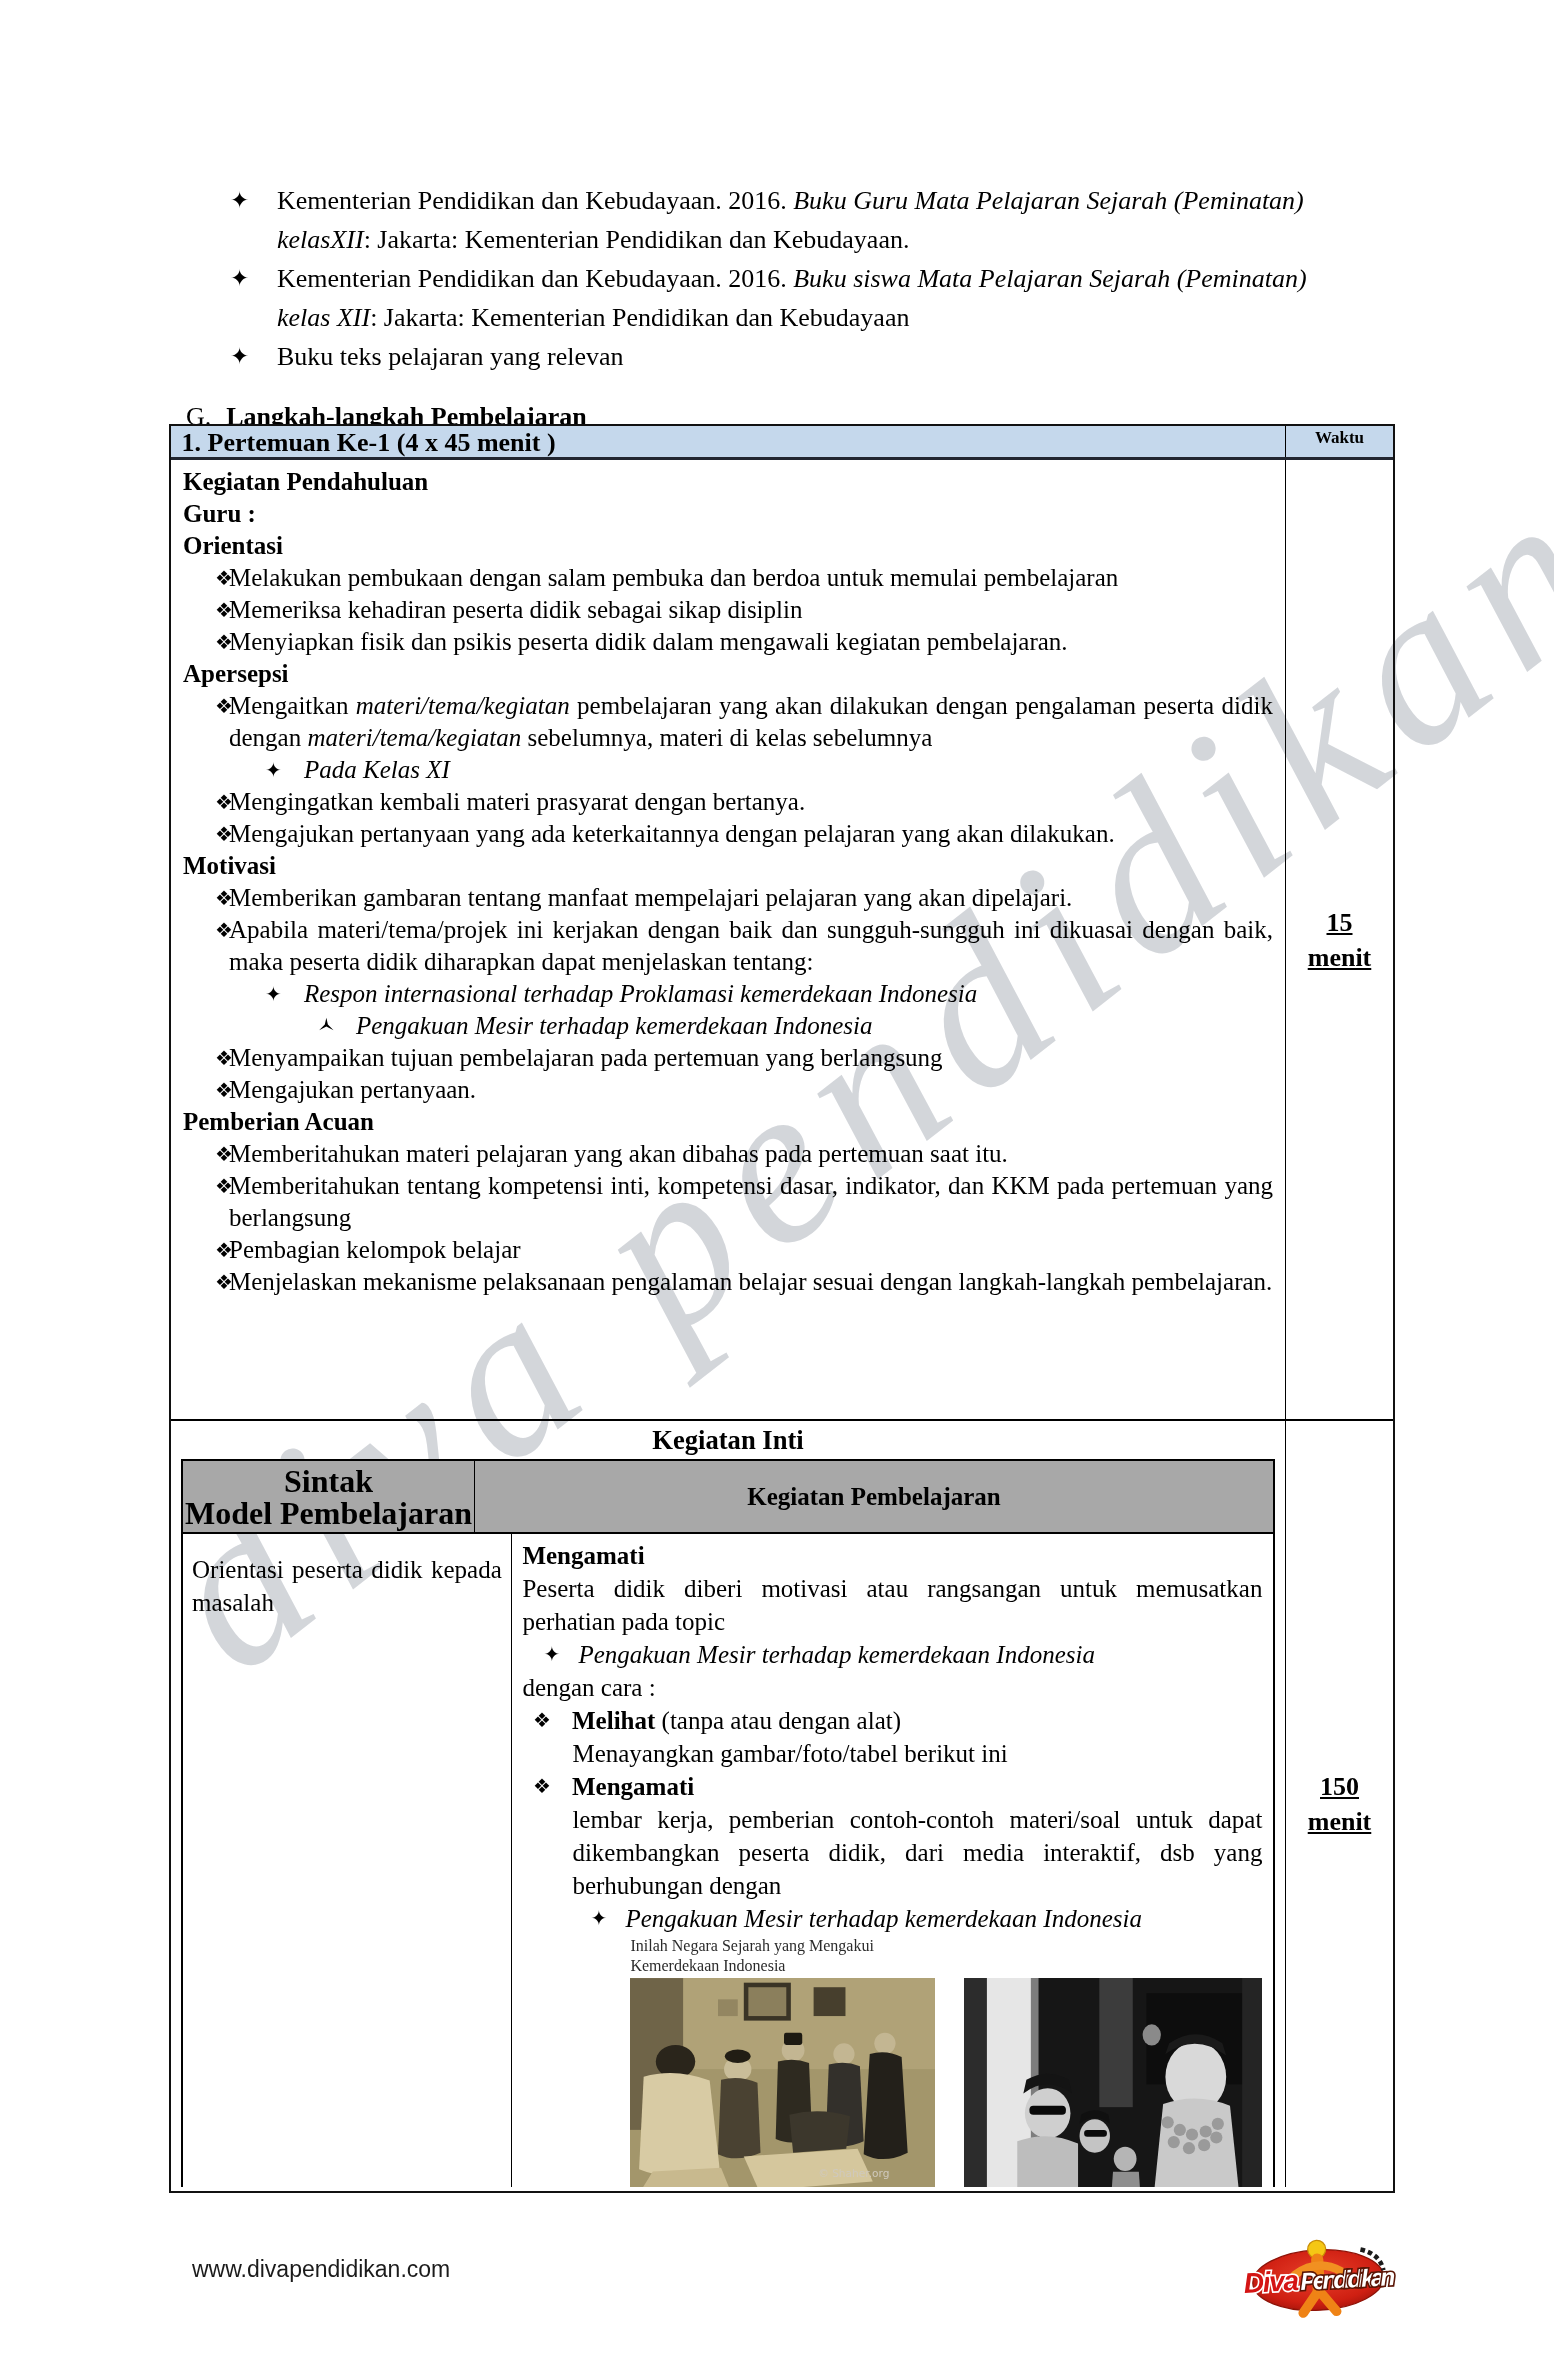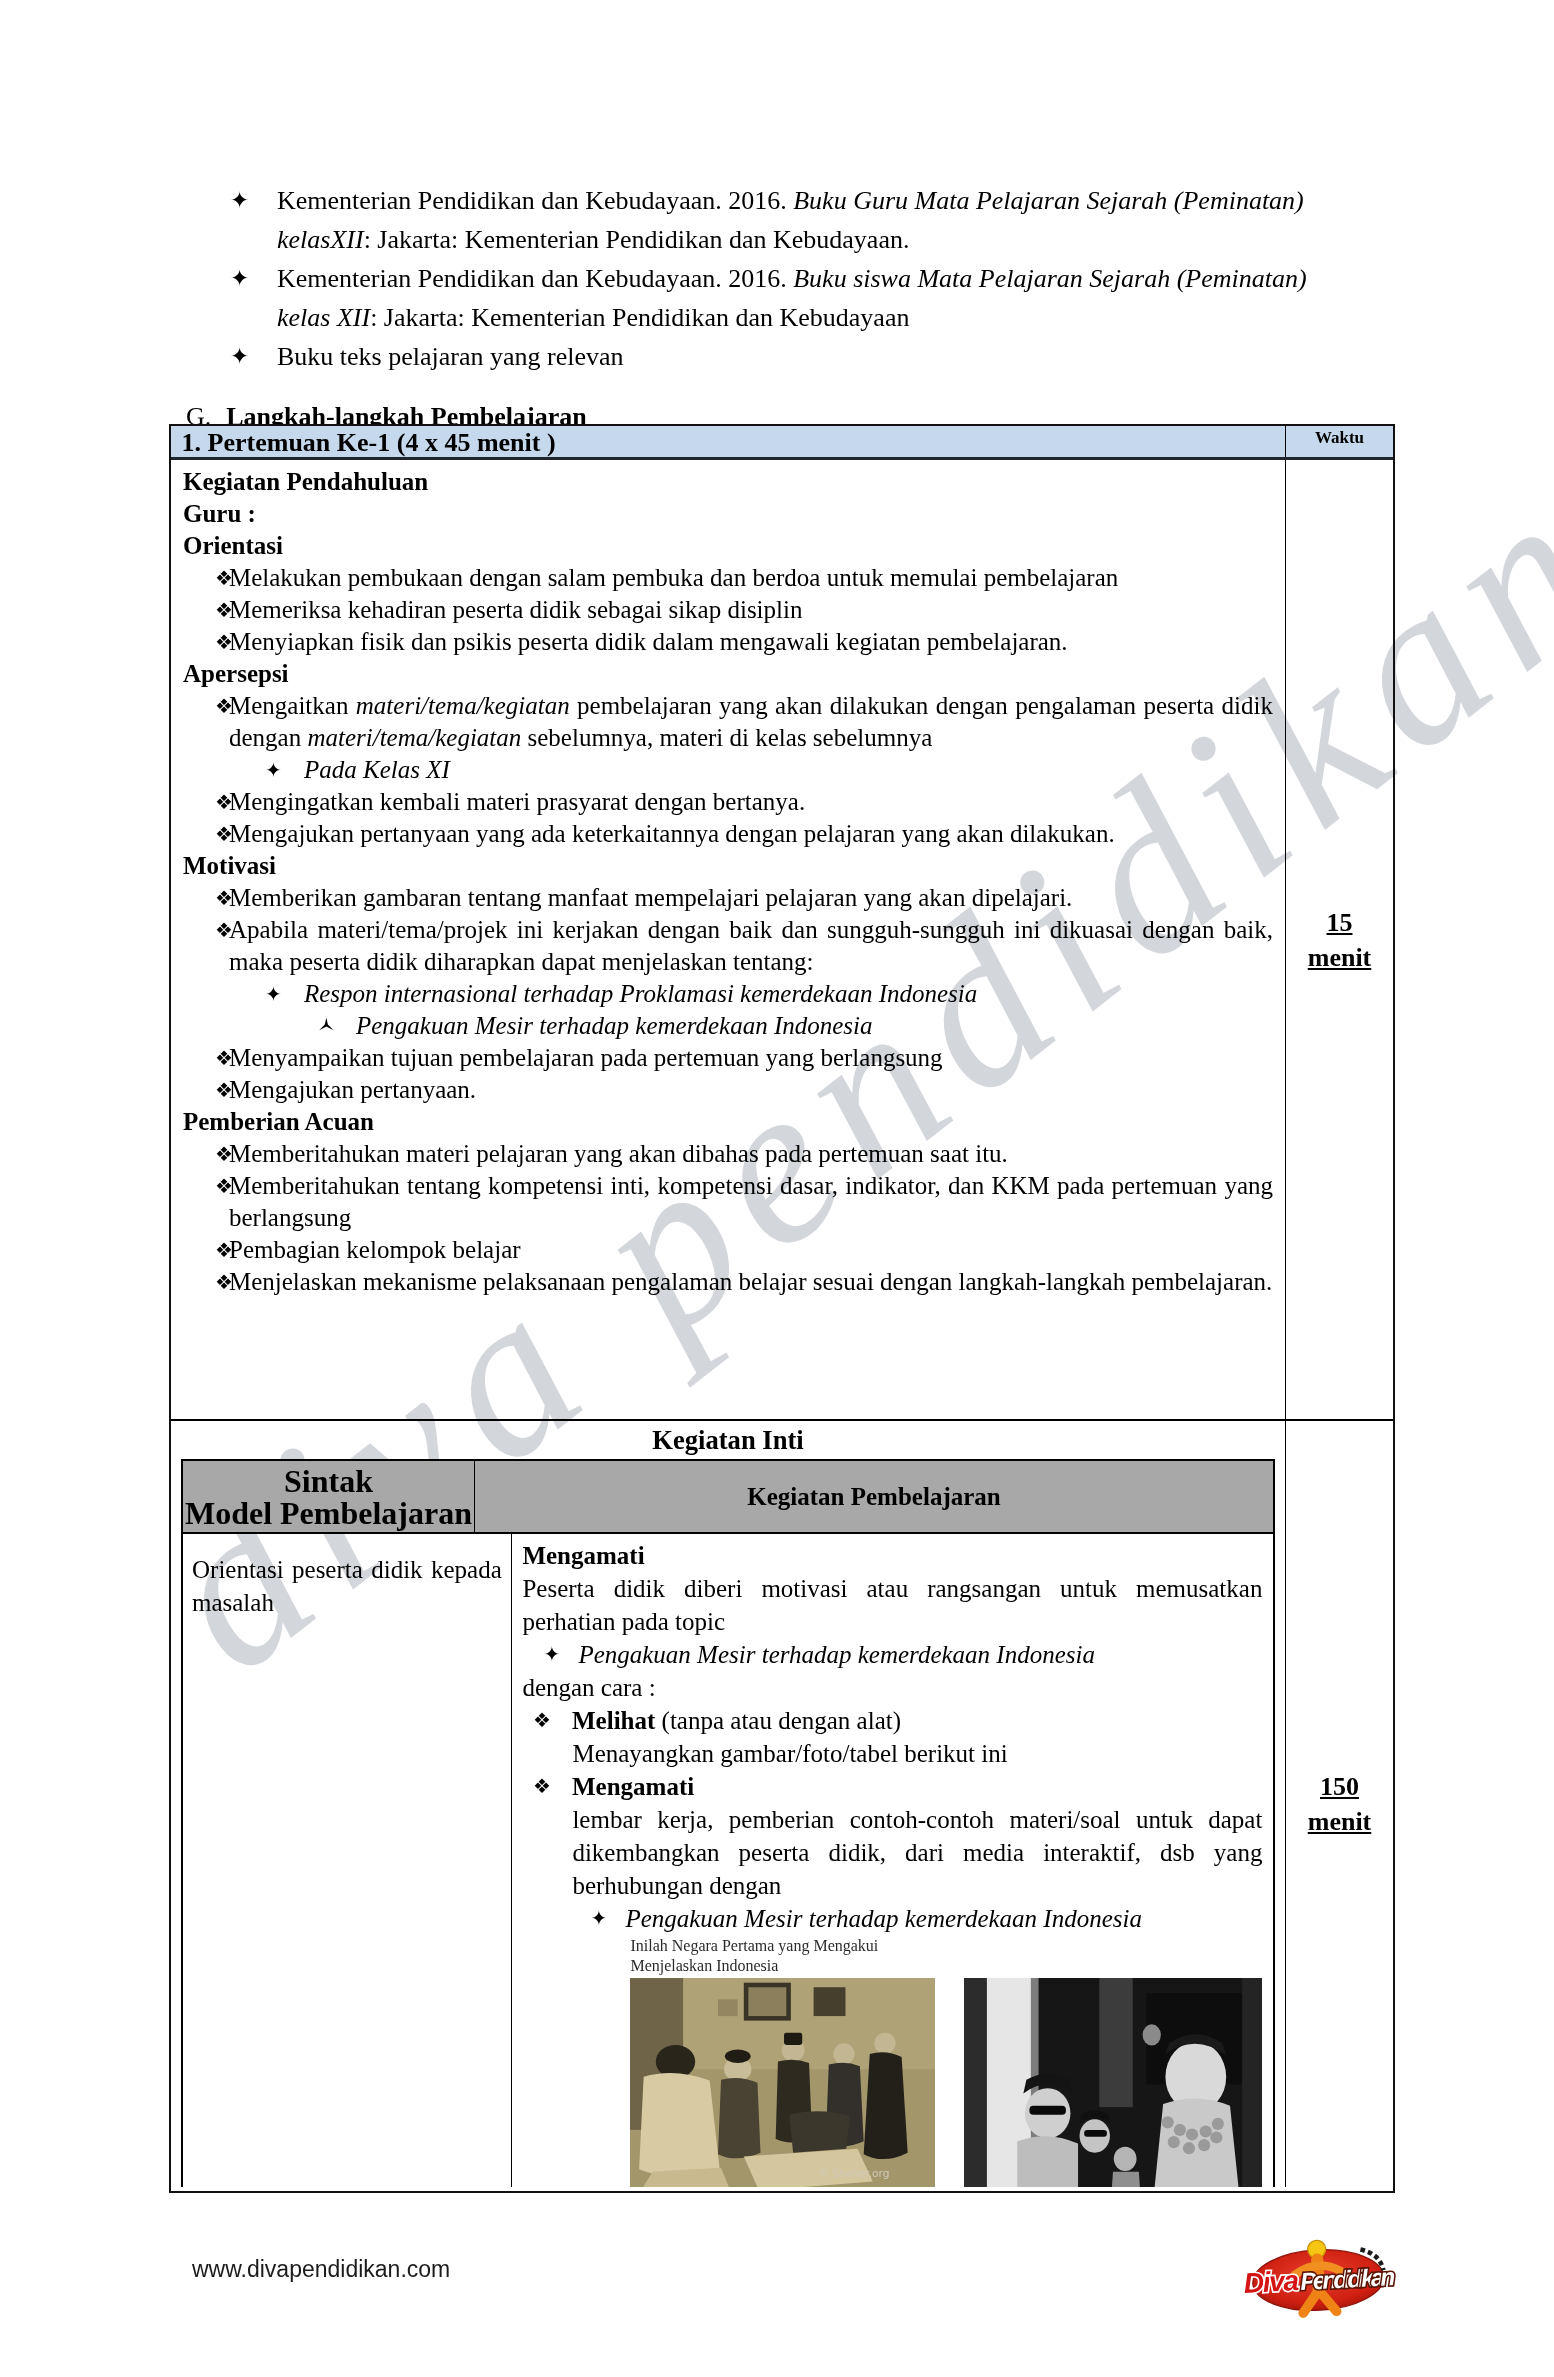--- a/index.html
+++ b/index.html
@@ -239,21 +239,21 @@
                   <span class="b">❖</span>
                   <span class="t bold">Mengamati</span>
                 </div>
                 <div class="para" style="margin-left:50px;">lembar kerja, pemberian contoh-contoh materi/soal untuk dapat dikembangkan peserta didik, dari media interaktif, dsb yang berhubungan dengan</div>
 
                 <div class="star-line star-line2">
                   <span class="b">✦</span>
                   <span class="t">Pengakuan Mesir terhadap kemerdekaan Indonesia</span>
                 </div>
 
-                <div class="img-caption">Inilah Negara Pertama yang Mengakui Menjelaskan Indonesia</div>
+                <div class="img-caption">Inilah Negara Sejarah yang Mengakui Kemerdekaan Indonesia</div>
 
                 <div class="photos">
 
                   <svg width="305" height="218" viewBox="0 0 402 287" style="font-size:33px">
                     <rect width="402" height="287" fill="#a3966b"></rect>
                     <rect width="402" height="120" fill="#b0a277"></rect>
                     <rect x="0" y="0" width="70" height="200" fill="#6f6448"></rect>
                     <rect x="150" y="6" width="62" height="50" fill="#3a3426"></rect>
                     <rect x="156" y="12" width="50" height="38" fill="#8b7f5c"></rect>
                     <rect x="242" y="12" width="42" height="38" fill="#473f2d"></rect>

